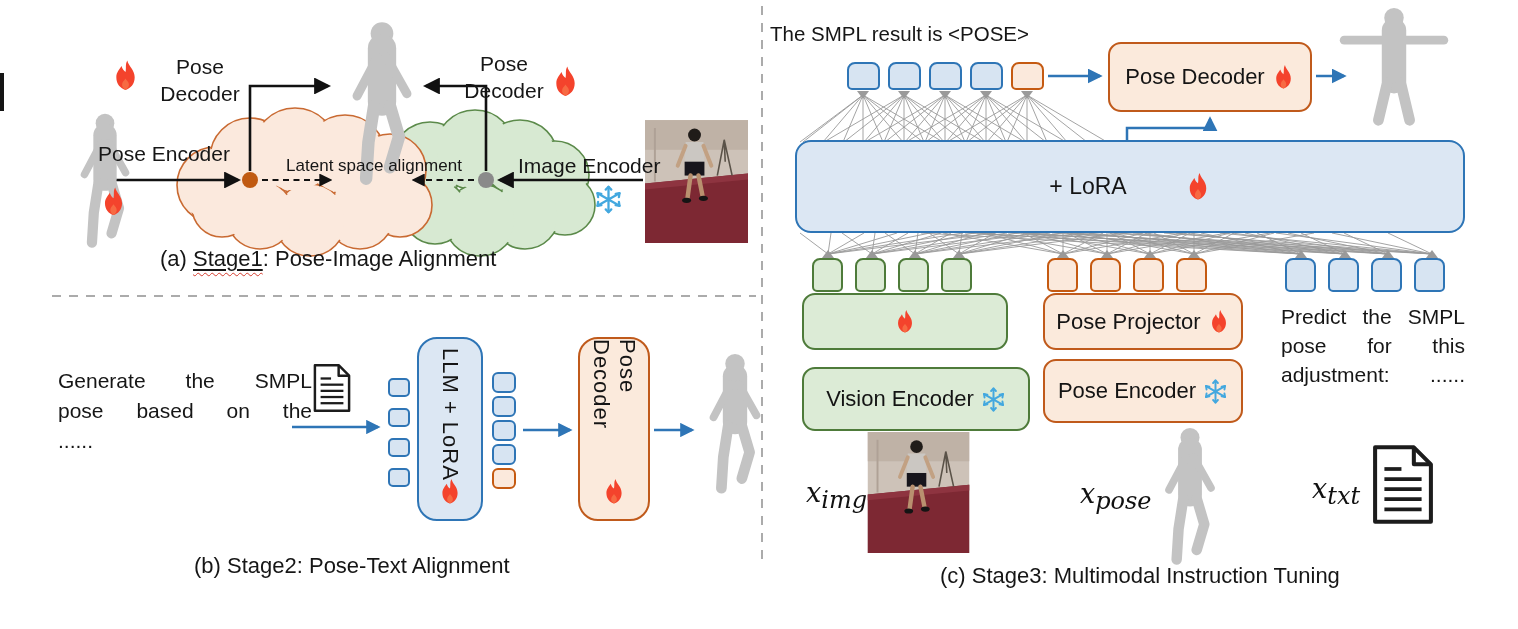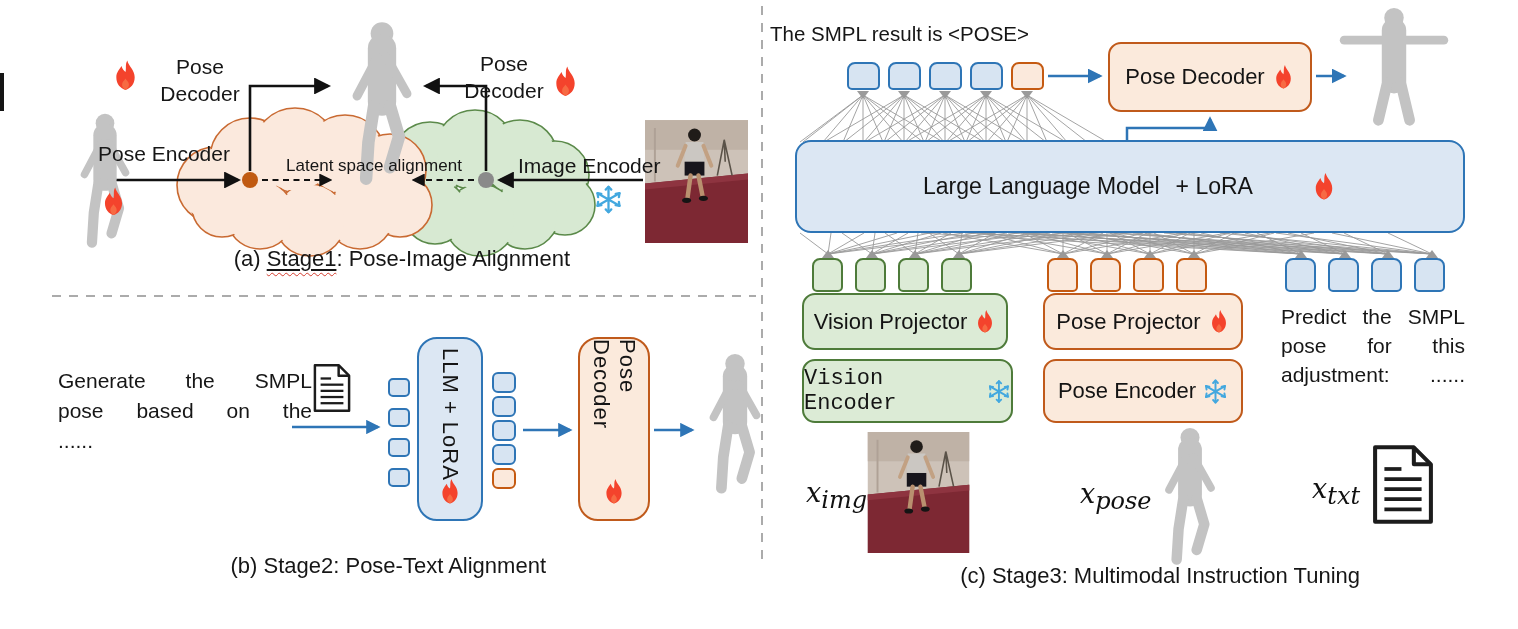--- a/index.html
+++ b/index.html
@@ -7,21 +7,21 @@
           font-family:"Liberation Sans",sans-serif;color:#1a1a1a;}
   svg.layer{position:absolute;left:0;top:0;}
   
   .vdash{position:absolute;width:2px;
          background:repeating-linear-gradient(180deg,#ababab 0 9px,transparent 9px 17px);}
   .hdash{position:absolute;height:2px;
          background:repeating-linear-gradient(90deg,#ababab 0 9px,transparent 9px 17px);}
   
   .lbl{position:absolute;font-size:21px;line-height:26px;color:#161616;white-space:nowrap;}
   .ctr{text-align:center;white-space:normal;}
-  .caption{position:absolute;font-size:22px;color:#161616;text-align:right;}
+  .caption{position:absolute;font-size:22px;color:#161616;text-align:left;}
   .u-solid{text-decoration:underline;text-underline-offset:3px;text-decoration-thickness:1.5px;}
   .u-wavy{text-decoration:underline wavy #d43c2e;text-decoration-thickness:1px;text-underline-offset:6px;}
   .prompt{position:absolute;font-size:21px;line-height:30px;color:#161616;}
   .just{text-align:justify;text-align-last:justify;}
   
   .box{position:absolute;box-sizing:border-box;display:flex;align-items:center;justify-content:center;
        border-radius:13px;border:2.4px solid #000;gap:7px;font-size:22px;color:#141414;}
   .box-blue{background:#DCE7F3;border-color:#2E75B6;}
   .box-peach{background:#FBEADC;border-color:#C05A1B;}
   .box-green{background:#DCEBD6;border-color:#4E7B3A;}
@@ -423,21 +423,20 @@
     </div>
 
   <div class="box box-peach" style="left:1108px;top:42px;width:204px;height:70px;">
     <span>Pose Decoder</span>
     <svg class="icon" width="23" height="28">
         <use href="#flame"></use>
       </svg>
   </div>
 
   <div class="box box-blue" style="left:795px;top:140px;width:670px;height:93px;border-radius:16px;gap:16px;font-size:23px;">
-    <span>Large Language Model</span>
     <span>+ LoRA</span>
     <svg class="icon" style="margin-left:42px;" width="26" height="31">
         <use href="#flame"></use>
       </svg>
   </div>
 
   <div class="tokrow" style="left:812px;top:258px;gap:12px;--tw:31px;--th:34px;--tr:8px 8px 5px 5px;">
       <div class="token tok-green"></div>
       <div class="token tok-green"></div>
       <div class="token tok-green"></div>
@@ -450,26 +449,25 @@
       <div class="token tok-orange"></div>
     </div>
   <div class="tokrow" style="left:1285px;top:258px;gap:12px;--tw:31px;--th:34px;--tr:8px 8px 5px 5px;">
       <div class="token tok-blue"></div>
       <div class="token tok-blue"></div>
       <div class="token tok-blue"></div>
       <div class="token tok-blue"></div>
     </div>
 
   <div class="box box-green" style="left:802px;top:293px;width:206px;height:57px;">
-    <span>Vision Projector</span>
     <svg class="icon" width="22" height="27">
         <use href="#flame"></use>
       </svg>
   </div>
-  <div class="box box-green" style="left:802px;top:359px;width:211px;height:64px;font-family:Liberation Mono, monospace;">
+  <div class="box box-green" style="left:802px;top:367px;width:228px;height:64px;">
     <span>Vision Encoder</span>
     <svg class="icon" width="25" height="25">
         <use href="#snow"></use>
       </svg>
   </div>
   <div class="box box-peach" style="left:1043px;top:293px;width:200px;height:57px;">
     <span>Pose Projector</span>
     <svg class="icon" width="22" height="27">
         <use href="#flame"></use>
       </svg>

